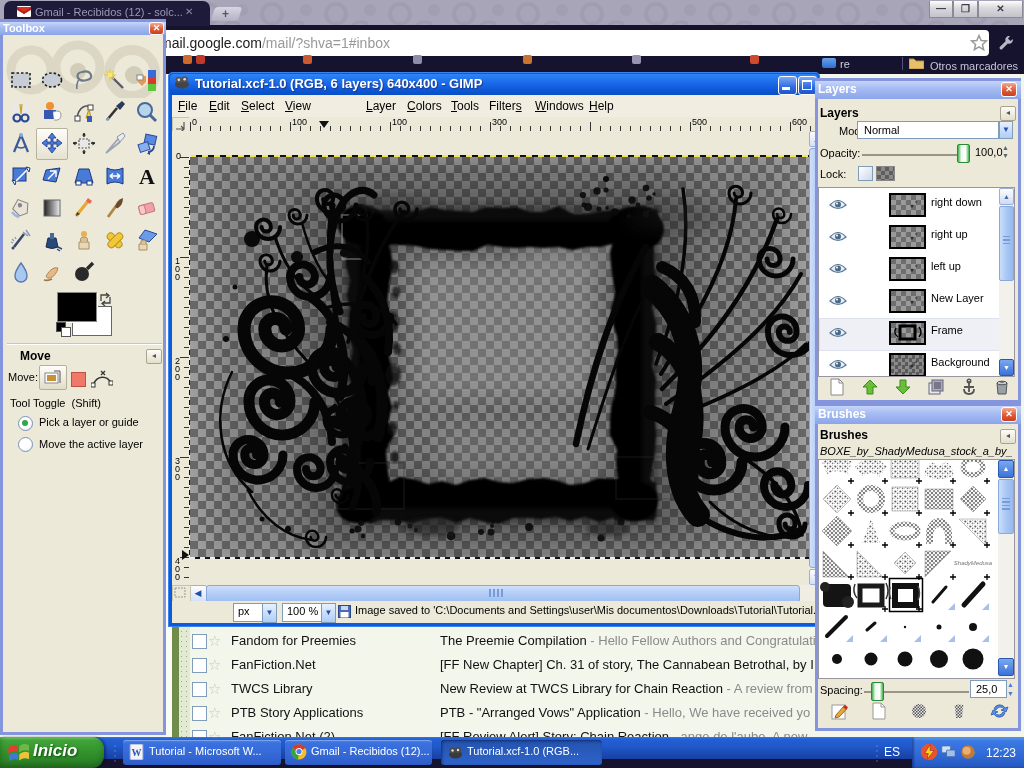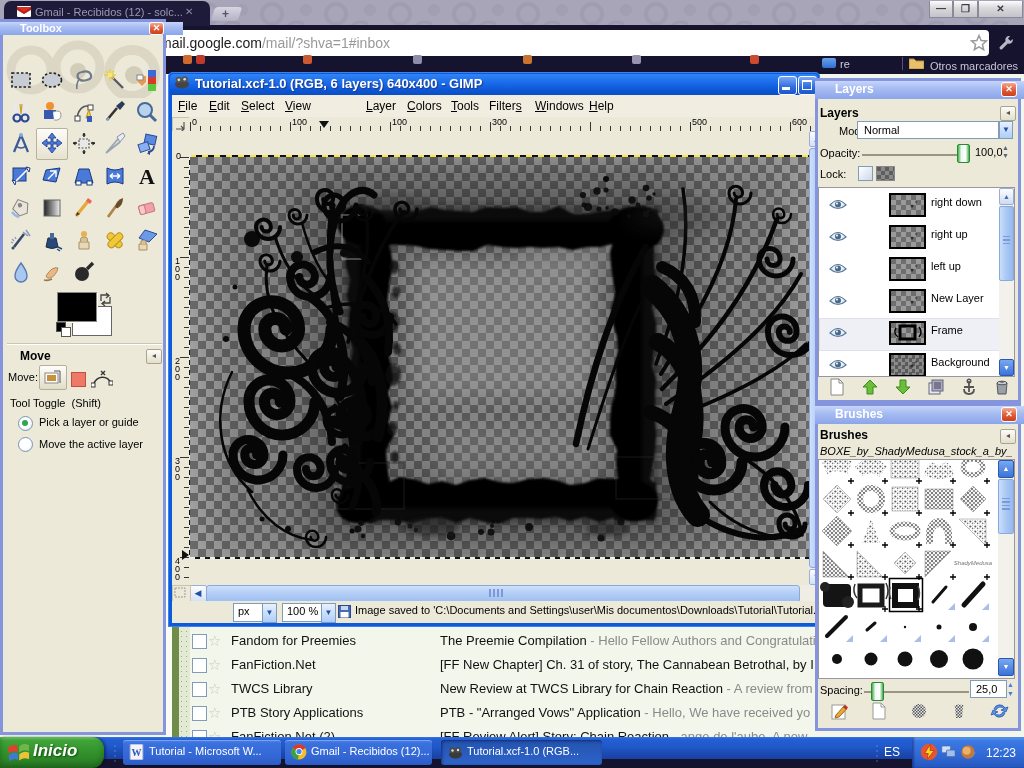--- a/index.html
+++ b/index.html
@@ -34,21 +34,21 @@
 #taskbar{left:0;top:737px;width:1024px;height:22px;background:linear-gradient(#3b76e0 0%,#2360d6 9%,#2058c8 45%,#1b4ab2 75%,#1840a2 100%);text-decoration:underline;}
 #startbtn{position:absolute;left:0;top:0;width:104px;height:31px;background:linear-gradient(#6bc364 0%,#3fa438 12%,#318f2b 55%,#2a7d25 100%);border-radius:0 12px 12px 0;box-shadow:inset 0 -3px 6px rgba(0,40,0,.35), 2px 0 3px rgba(0,0,30,.4);}
 #startbtn .itxt{position:absolute;left:33px;top:4px;color:#fff;font-size:17px;font-weight:bold;font-style:italic;text-shadow:1px 1px 2px rgba(0,60,0,.8);}
 .tbtn{position:absolute;top:3px;height:25px;background:linear-gradient(#4a82e8 0%,#3a71de 14%,#3366d4 70%,#2c5bc4 100%);border-radius:3px;box-shadow:inset 0 1px 0 rgba(255,255,255,.28),0 1px 1px rgba(0,0,40,.3);}
 .tbtn.pressed{background:linear-gradient(#2353ae 0%,#2a5dc0 60%,#2e63c8 100%);box-shadow:inset 1px 1px 3px rgba(0,0,50,.5);}
 .tbtn .btxt{position:absolute;left:26px;top:5px;font-size:11px;color:#fff;white-space:nowrap;}
 #tray{position:absolute;left:912px;top:0;width:112px;height:31px;background:linear-gradient(#62a1f3 0%,#3b79e4 12%,#3069d6 60%,#2457bd 100%);box-shadow:inset 2px 0 2px rgba(0,0,60,.35);}
 #clock{position:absolute;left:74px;top:9px;color:#fff;font-size:12px;}
 #es{position:absolute;left:884px;top:8px;color:#fff;font-size:12px;}
 .divdots{position:absolute;top:7px;width:4px;height:18px;background:radial-gradient(circle 1.2px at 2px 2px,#9cc0f8 55%,transparent 60%) 0 0/4px 5px;}
-.ptitle{position:absolute;left:-3px;top:0;height:18px;background:linear-gradient(#c6d5fa 0%,#a7bcf2 40%,#8ba5ea 100%);color:#fff;font-weight:bold;font-size:12px;padding-left:20px;line-height:17px;}
+.ptitle{position:absolute;left:-3px;top:0;height:18px;background:linear-gradient(#c6d5fa 0%,#a7bcf2 40%,#8ba5ea 100%);color:#fff;font-weight:bold;font-size:12px;padding-left:3px;line-height:17px;}
 .xbtn{position:absolute;top:1px;width:14px;height:13px;background:linear-gradient(#f2a98c,#e25b35 55%,#c83f1d);border:1px solid #fff;border-radius:3px;color:#fff;font-size:9px;font-weight:bold;text-align:center;line-height:12px;}
 .collbtn{position:absolute;width:14px;height:13px;background:linear-gradient(#fdfcf8,#e3dfca);border:1px solid #a9a490;border-radius:2px;color:#555;font-size:8px;text-align:center;line-height:12px;}
 .beigebtn{background:linear-gradient(#fdfcf8,#e8e4d0);border:1px solid #b5b09a;border-radius:2px;}
 </style>
 </head><body>
 <div id="screen">
 
 <svg id="pattern" class="abs" width="1024" height="26">
 <defs>
         <pattern id="dmk" width="64" height="52" patternUnits="userSpaceOnUse">

